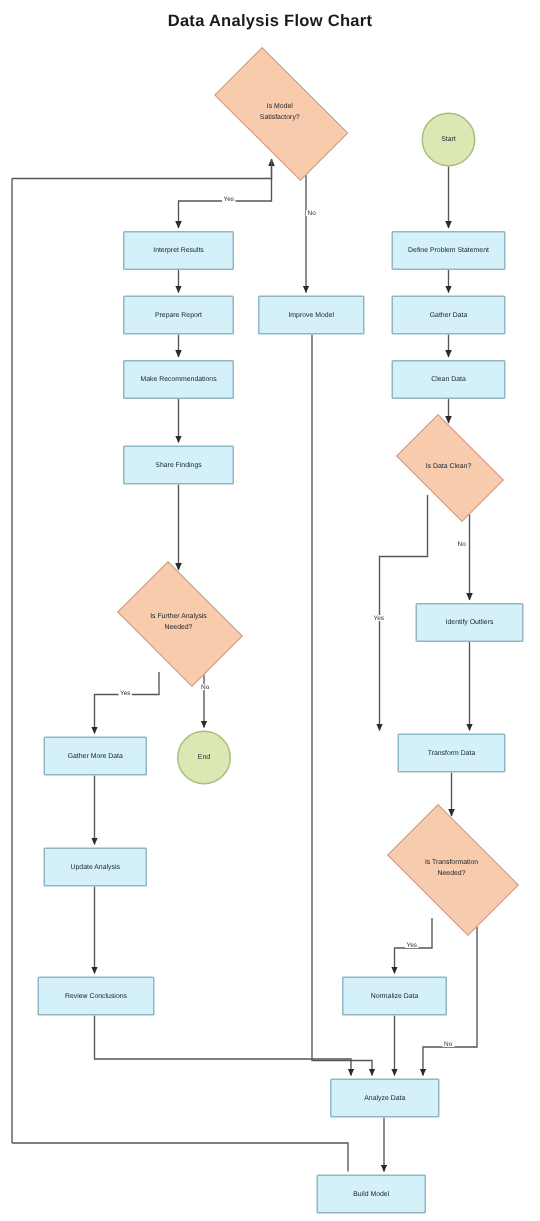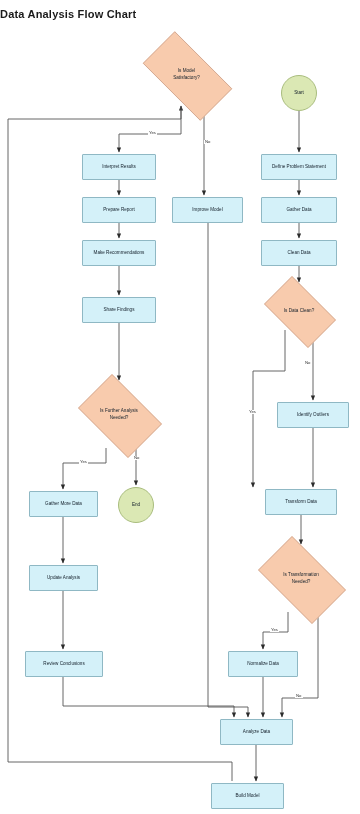--- a/index.html
+++ b/index.html
@@ -3,21 +3,21 @@
 <meta charset="utf-8">
 <style>
   html,body{margin:0;padding:0;}
   body{
     width:360px;height:814px;background:#ffffff;
     font-family:"Liberation Sans", sans-serif;
     overflow:hidden;position:relative;
   }
   #chart-root{position:relative;width:360px;height:814px;}
   #title{
-    position:absolute;left:0;top:8px;width:360px;text-align:left;
+    position:absolute;left:0;top:8px;width:360px;text-align:center;
     font-size:11px;font-weight:bold;color:#1a1a1a;letter-spacing:.2px;
   }
   svg#edges{position:absolute;left:0;top:0;width:360px;height:814px;}
   .node{
     position:absolute;display:flex;align-items:center;justify-content:center;
     text-align:center;box-sizing:border-box;
   }
   .node .lbl{
     font-size:4.6px;line-height:1.45;color:#14202b;
     padding:0 3px;white-space:pre-line;

